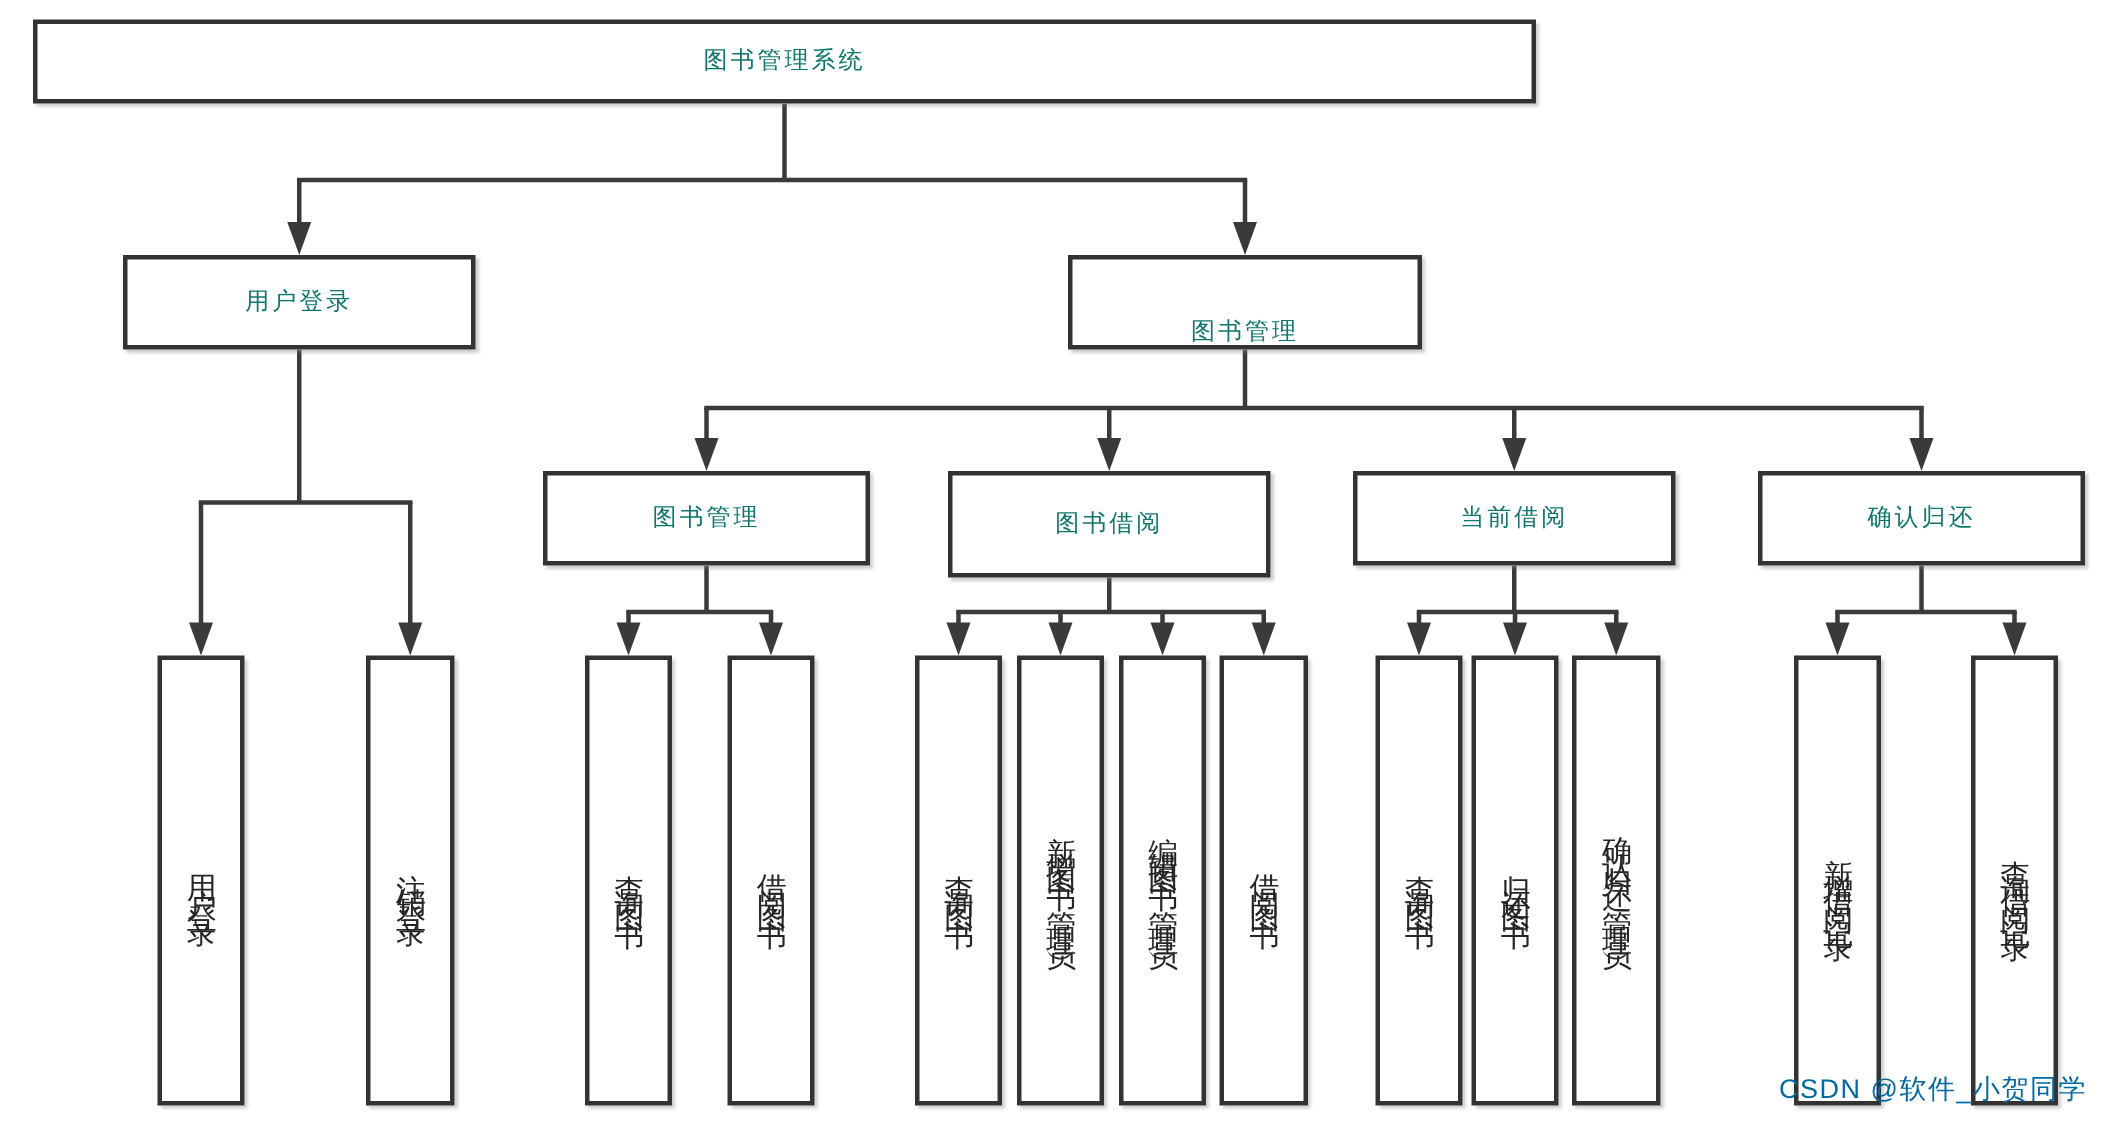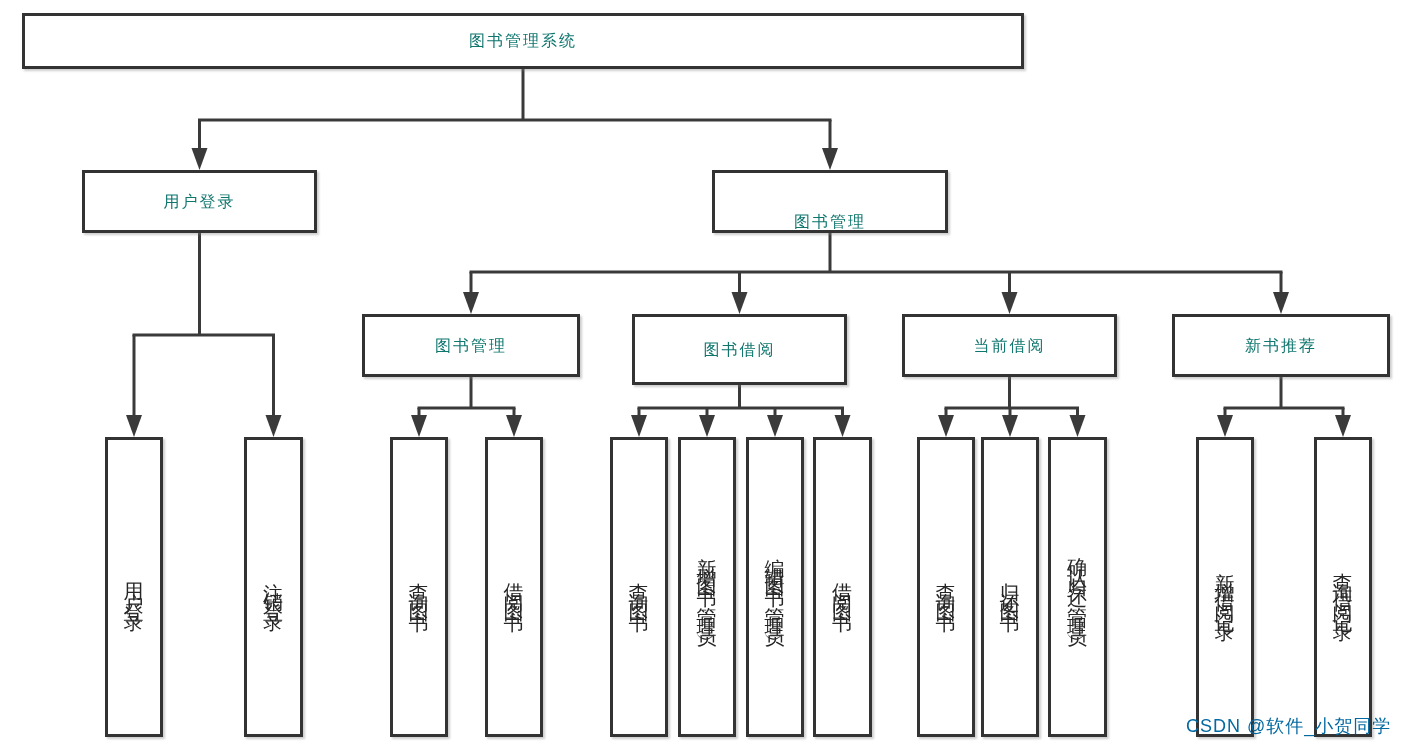--- a/index.html
+++ b/index.html
@@ -97,21 +97,21 @@
 <div class="box" style="left:362px;top:314px;width:218px;height:63px;">
   <span class="hlabel">图书管理</span>
 </div>
 <div class="box" style="left:632px;top:314px;width:215px;height:71px;">
   <span class="hlabel">图书借阅</span>
 </div>
 <div class="box" style="left:902px;top:314px;width:215px;height:63px;justify-content:center;">
   <span class="hlabel">当前借阅</span>
 </div>
 <div class="box" style="left:1172px;top:314px;width:218px;height:63px;">
-  <span class="hlabel">新书推荐</span>
+  <span class="hlabel">确认归还</span>
 </div>
 
 <div class="box leaf" style="left:105px;top:437px;width:58px;height:300px;">
   <span class="vlabel">用户登录</span>
 </div>
 <div class="box leaf" style="left:244px;top:437px;width:59px;height:300px;">
   <span class="vlabel">注销登录</span>
 </div>
 
 <div class="box leaf" style="left:390px;top:437px;width:58px;height:300px;">

